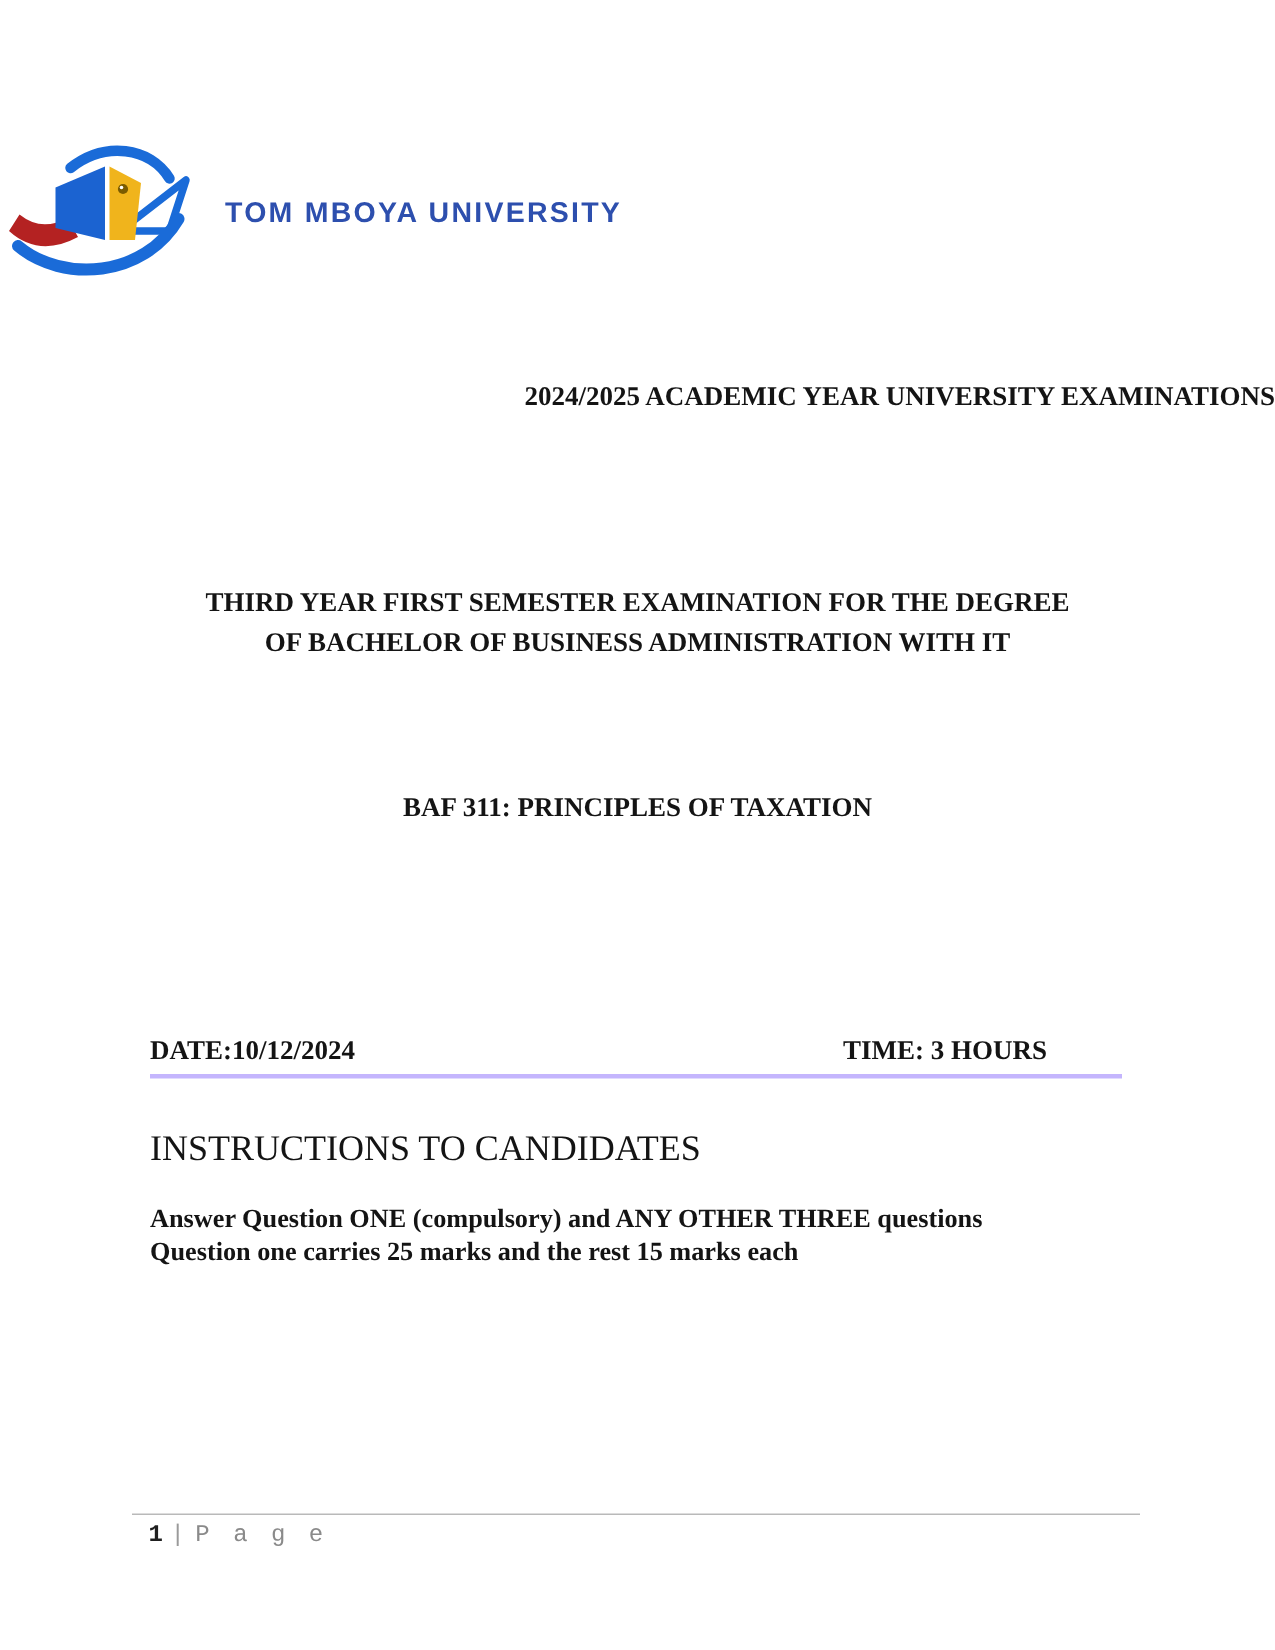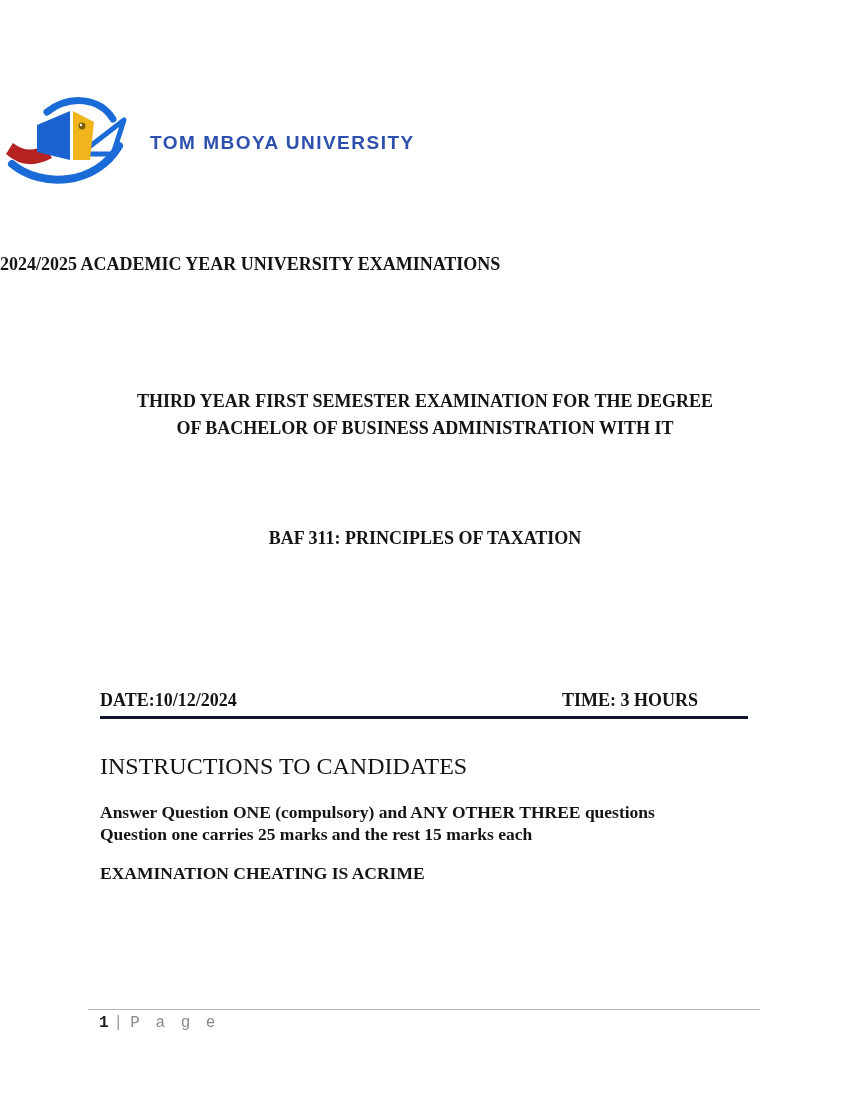--- a/index.html
+++ b/index.html
@@ -42,21 +42,21 @@
     font-size: 10.5px;
     letter-spacing: 0.4px;
     color: #e03131;
     white-space: nowrap;
   }
 
   
   .h-academic {
     position: absolute;
     top: 254px; left: 0; width: 100%;
-    text-align: left;
+    text-align: right;
     font-weight: bold;
     font-size: 18px;
   }
   .h-exam {
     position: absolute;
     top: 388px; left: 70px; right: 70px;
     text-align: center;
     font-weight: bold;
     font-size: 18px;
     line-height: 27px;
@@ -71,21 +71,21 @@
 
   
   .date-time-row {
     position: absolute;
     top: 690px; left: 100px; width: 648px;
     display: flex;
     justify-content: space-between;
     align-items: baseline;
     font-weight: bold;
     font-size: 18px;
-    border-bottom: 3px solid #0f172a;
+    border-bottom: 3px solid #c4b5fd;
     padding-bottom: 5px;
   }
   .time-label { padding-right: 50px; }
 
   
   .instructions-heading {
     position: absolute;
     top: 753px; left: 100px;
     font-size: 24px;
     font-weight: normal;
@@ -165,20 +165,19 @@
     <span class="time-label">TIME: 3 HOURS</span>
   </div>
 
   <div class="instructions-heading">INSTRUCTIONS TO CANDIDATES</div>
 
   <div class="instructions-body">
     <div>Answer Question ONE (compulsory) and ANY OTHER THREE questions</div>
     <div>Question one carries 25 marks and the rest 15 marks each</div>
   </div>
 
-  <div class="cheating-warning">EXAMINATION CHEATING IS ACRIME</div>
 
   <div class="footer-rule"></div>
   <div class="footer-text">
     <span class="page-num">1</span><span class="sep">|</span><span>P a g e</span>
   </div>
 
 </div>
 
 </body></html>

